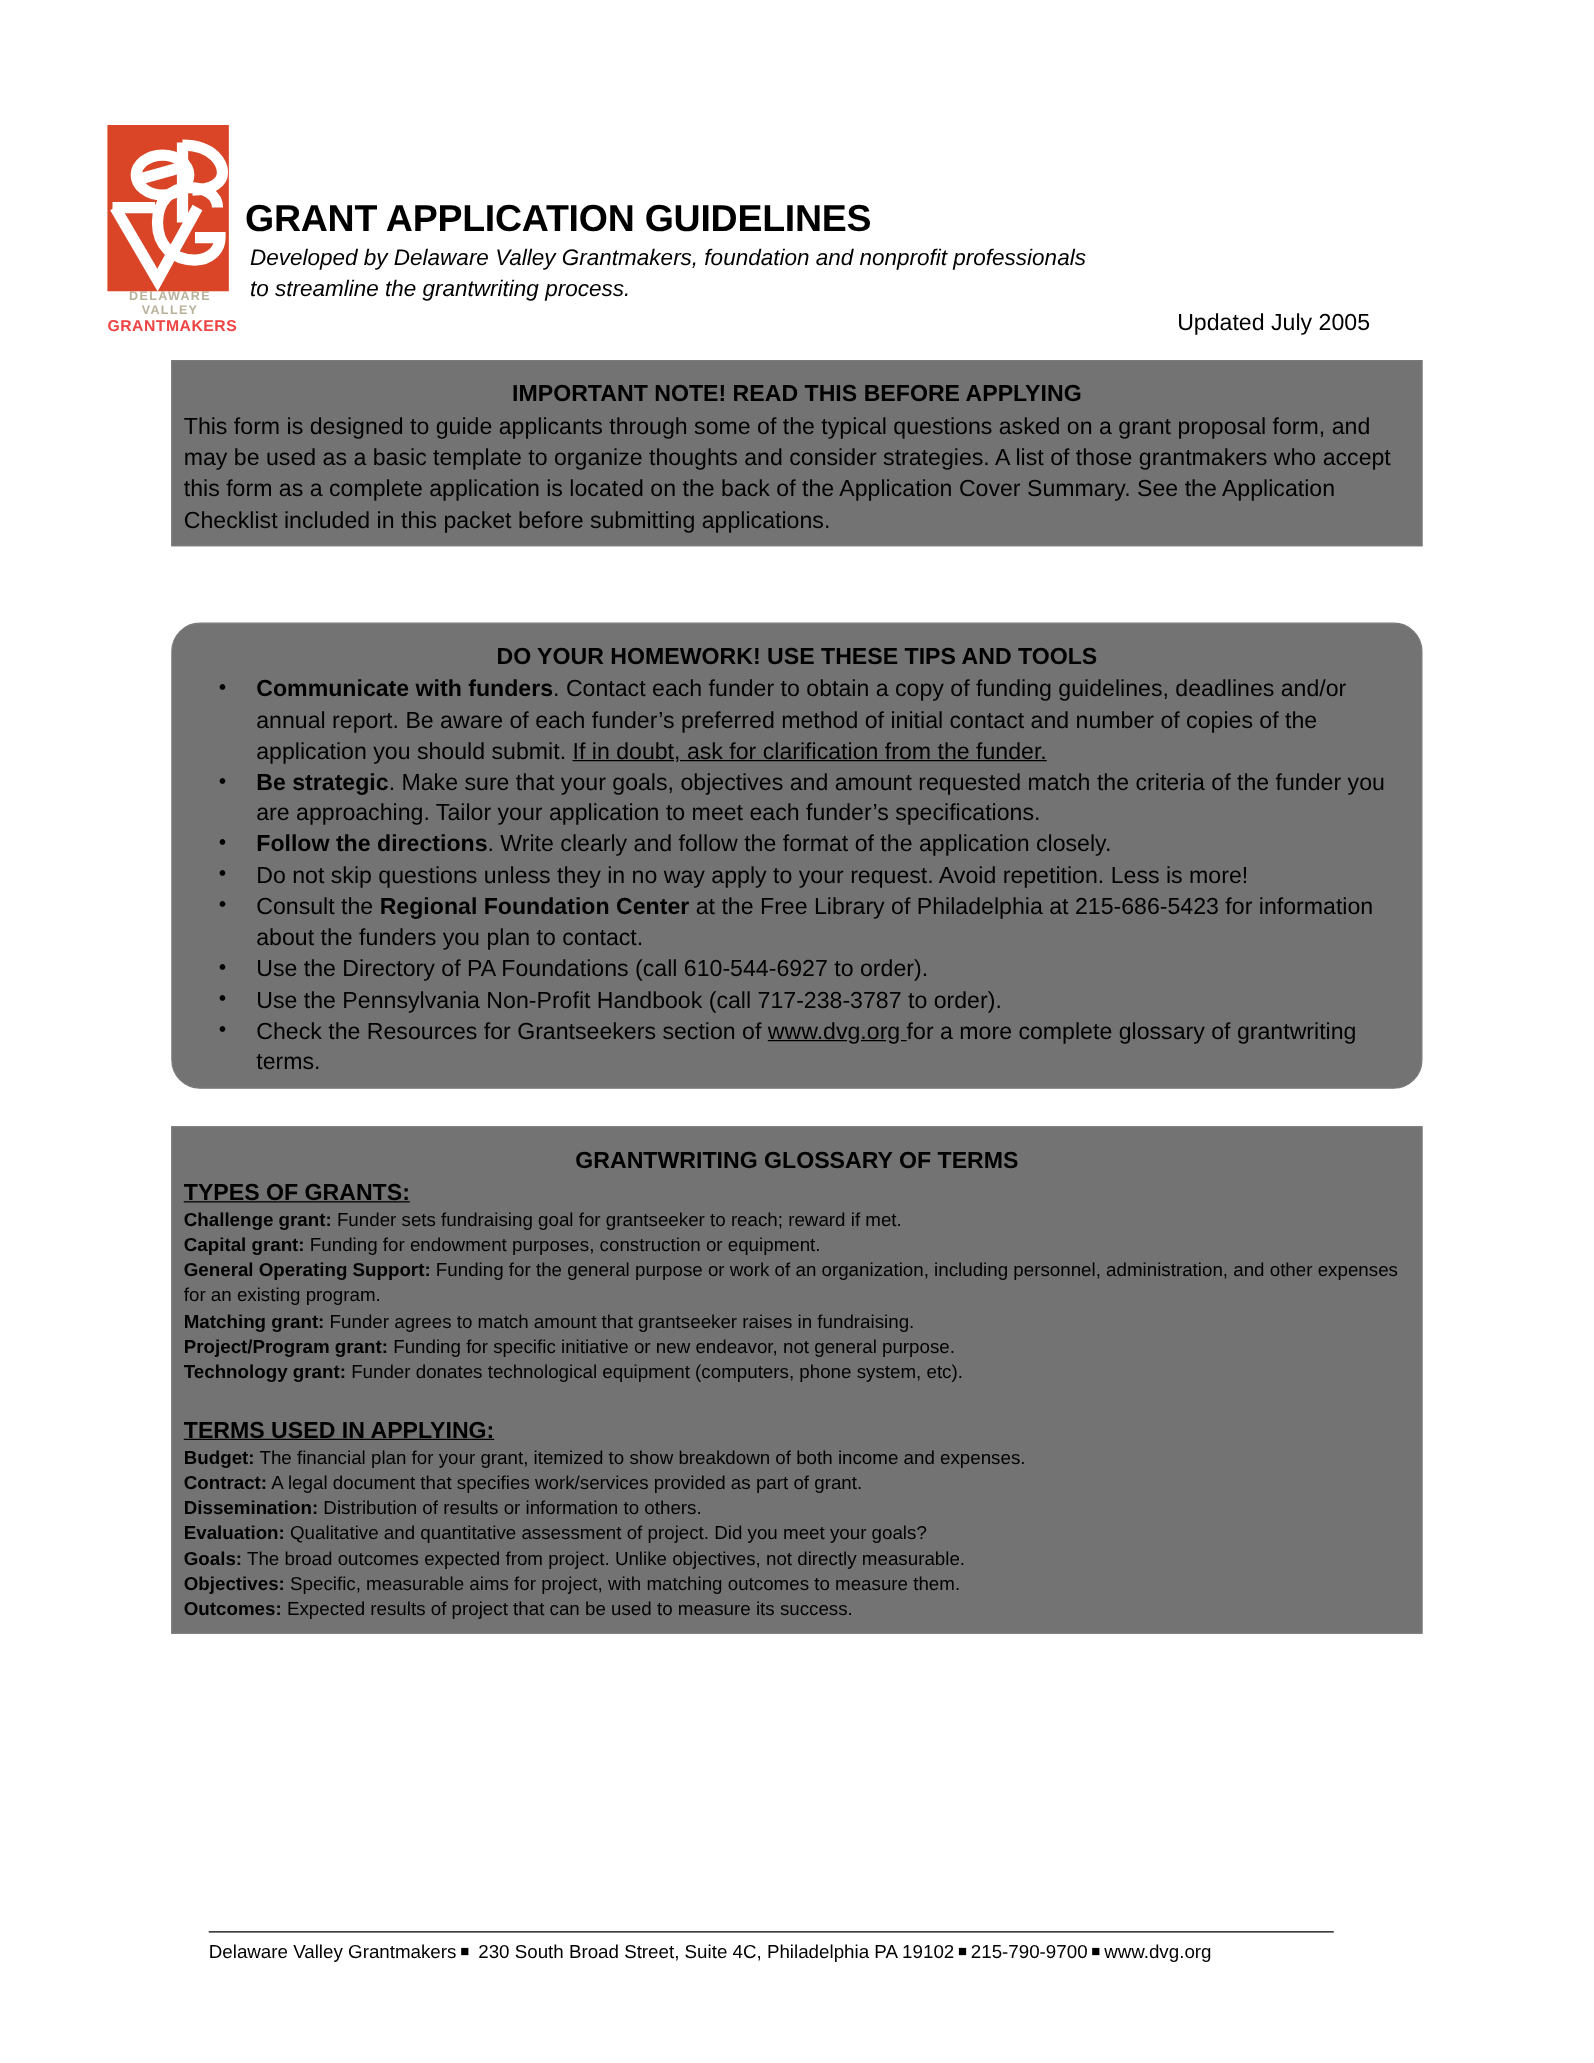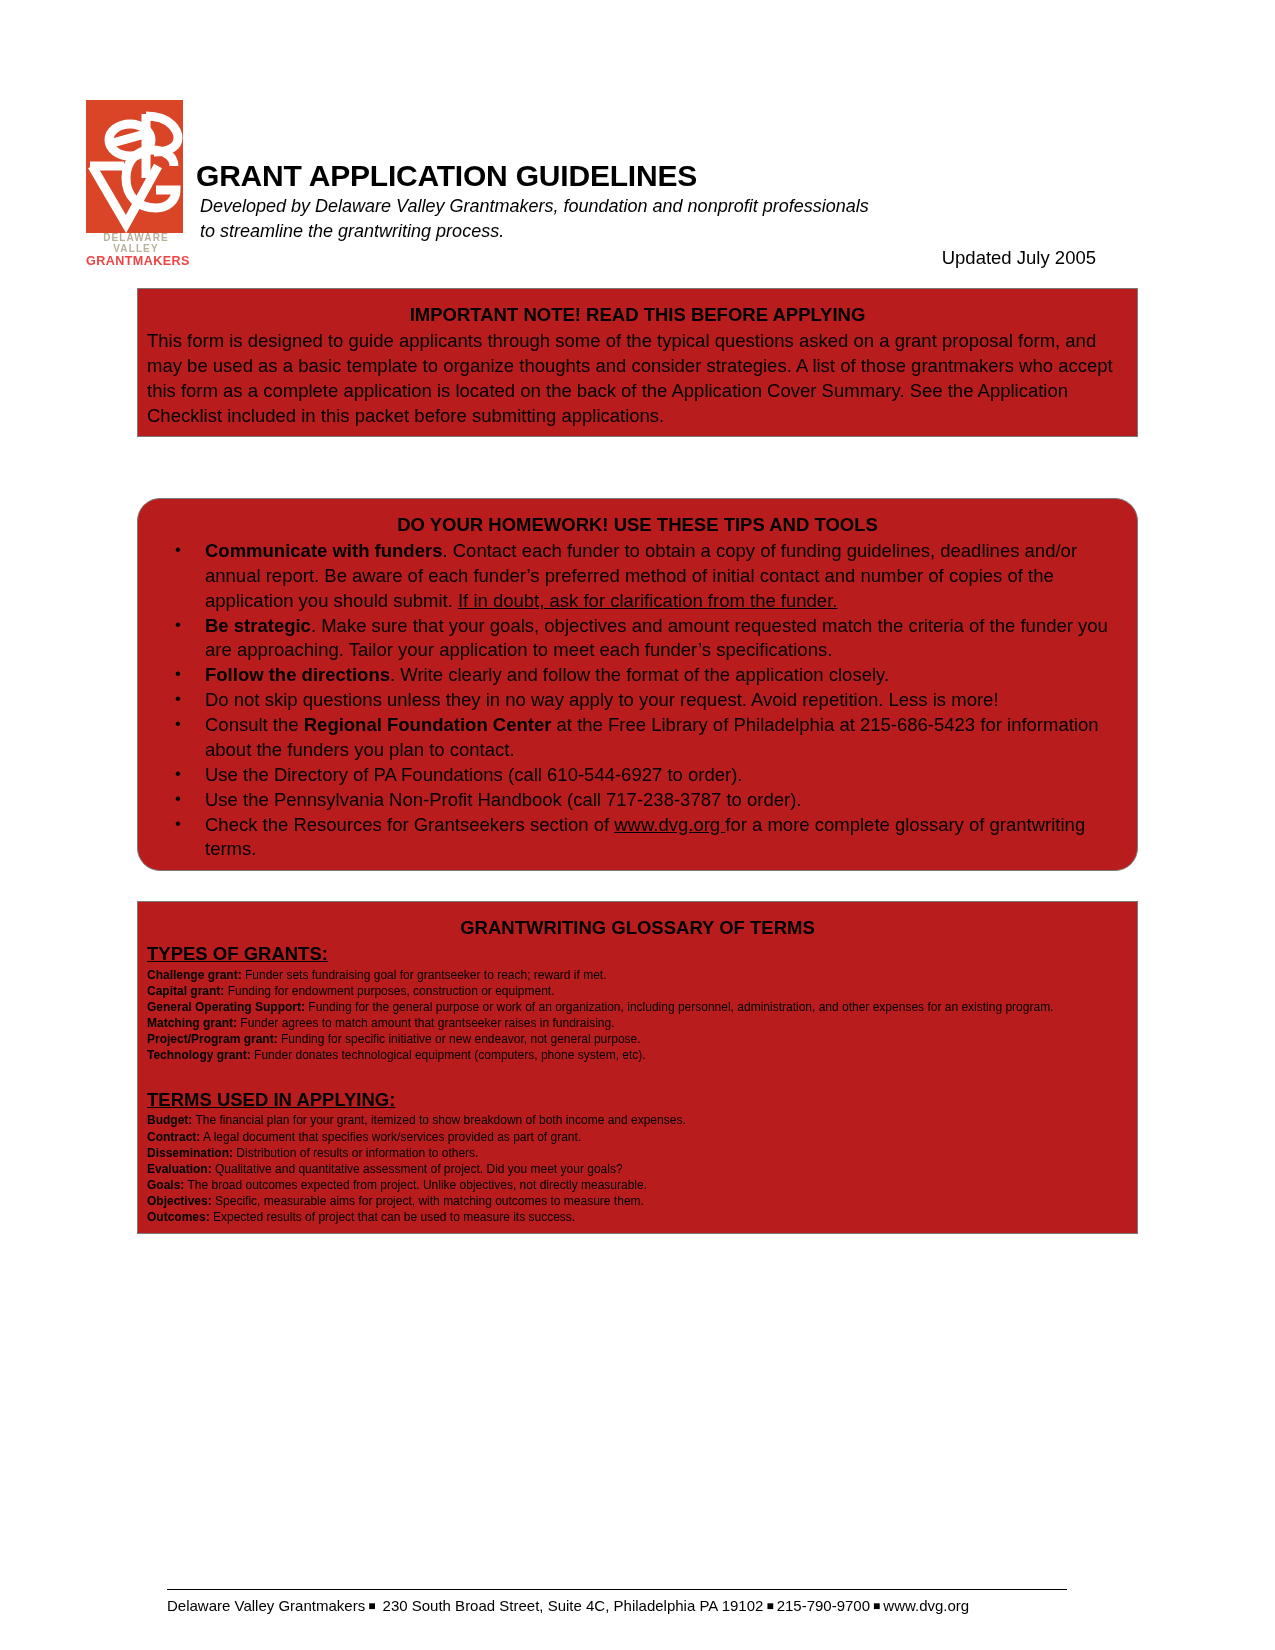--- a/index.html
+++ b/index.html
@@ -98,21 +98,21 @@
     text-align: right;
   }
 
   
   .box {
     position: absolute;
     left: 137px;
     width: 1001px;
     border: 1px solid #7a7a7a;
     box-sizing: border-box;
-    background: #b91c1c;
+    background: #737373;
   }
   .box-inner {
     padding: 6px 9px 8px 9px;
   }
   .box-heading {
     text-align: center;
     font-weight: bold;
     font-size: 18.5px;
     line-height: 1.35;
     margin: 8px 0 1px 0;
@@ -153,33 +153,32 @@
 
   
   .gloss-head {
     font-size: 18.5px;
     font-weight: bold;
     line-height: 1.345;
     margin: 0;
     text-decoration: underline;
   }
   .gloss-line {
-    font-size: 12px;
+    font-size: 15px;
     line-height: 1.345;
     margin: 0;
   }
   .gloss-gap { height: 24px; }
 
   
   .footer {
     position: absolute;
     left: 167px;
     top: 1545px;
     width: 900px;
-    margin-top: 44px;
   }
   .footer-rule {
     border-top: 1px solid #000;
     width: 900px;
     height: 0;
     margin-bottom: 7px;
   }
   .footer-text {
     font-size: 15px;
     line-height: 1.25;

